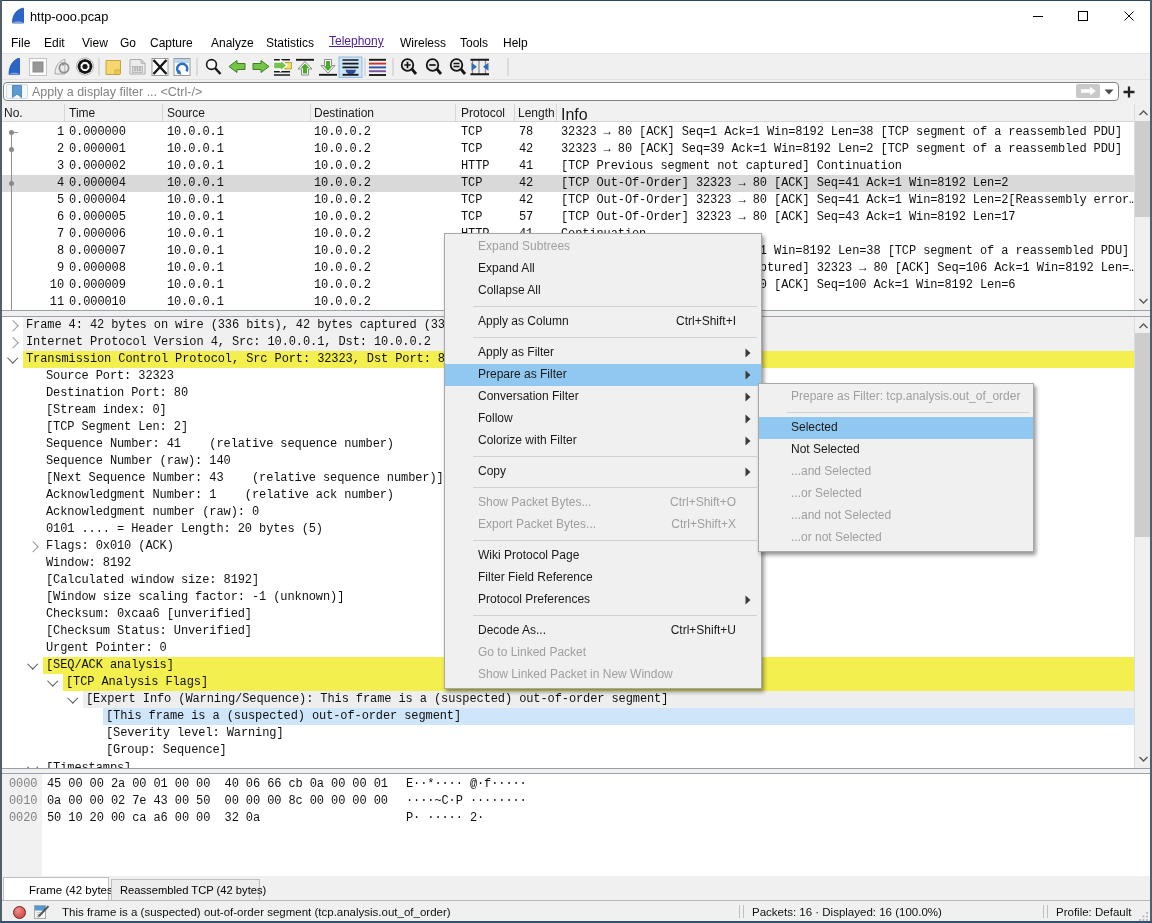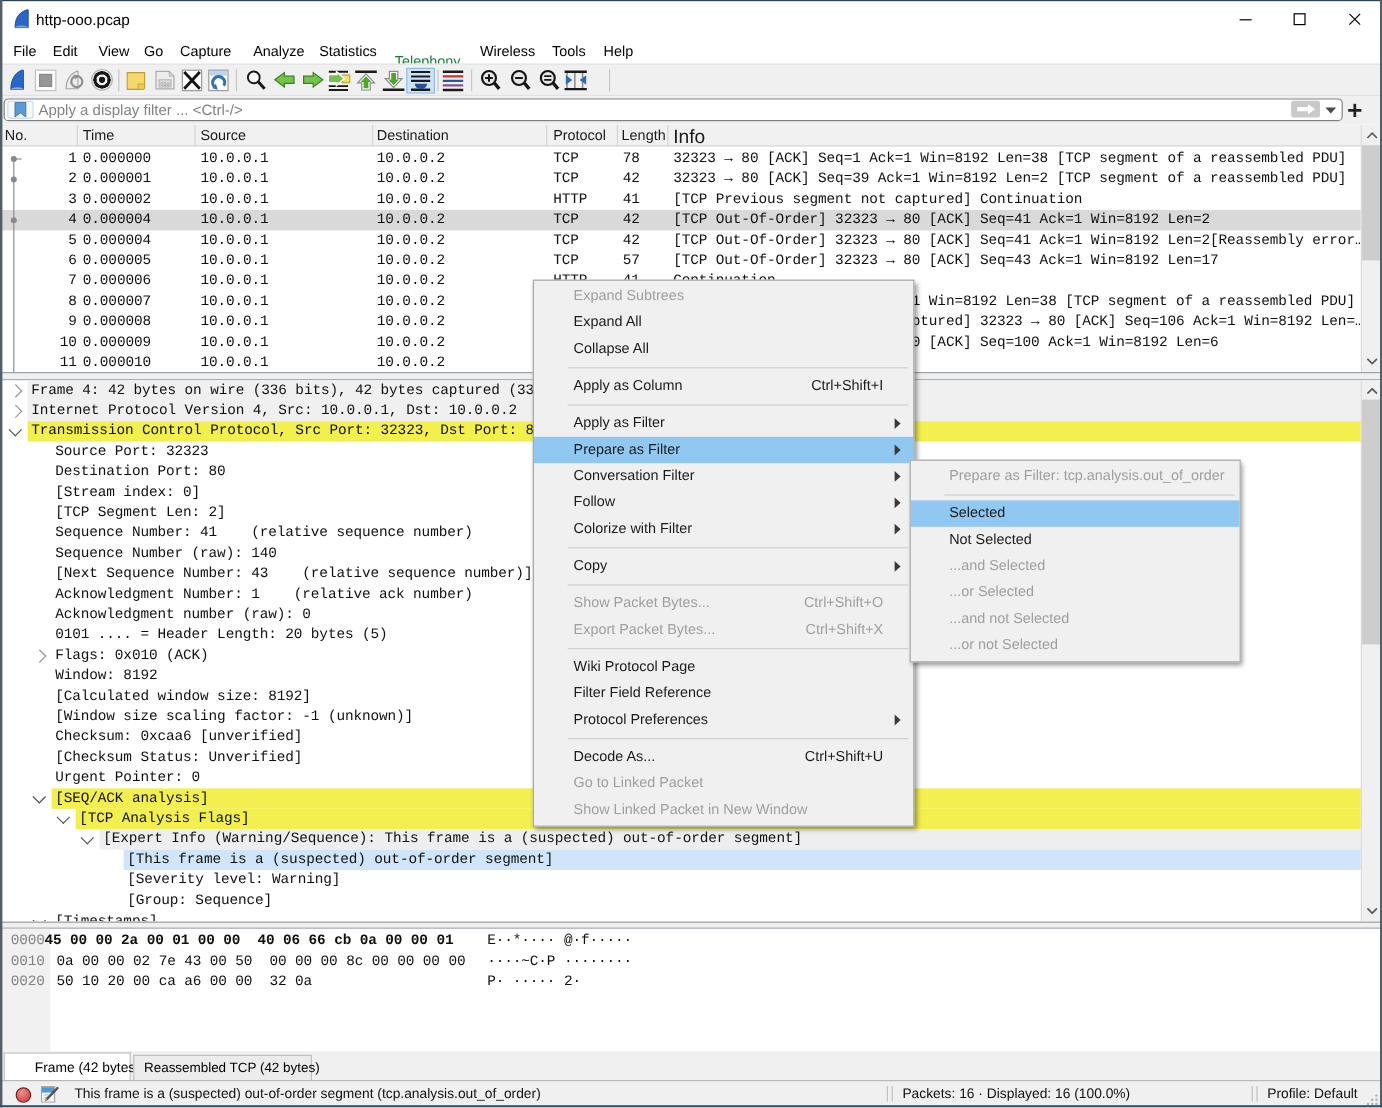--- a/index.html
+++ b/index.html
@@ -30,21 +30,21 @@
 </div>
 
 <div class="abs" style="left:1px;top:31px;width:1150px;height:22px;background:#fff;">
  <div class="abs" style="left:10px;top:5px;font-size:12px;color:#000;">File</div>
  <div class="abs" style="left:43px;top:5px;font-size:12px;color:#000;">Edit</div>
  <div class="abs" style="left:81px;top:5px;font-size:12px;color:#000;">View</div>
  <div class="abs" style="left:119px;top:5px;font-size:12px;color:#000;">Go</div>
  <div class="abs" style="left:149px;top:5px;font-size:12px;color:#000;">Capture</div>
  <div class="abs" style="left:210px;top:5px;font-size:12px;color:#000;">Analyze</div>
  <div class="abs" style="left:265px;top:5px;font-size:12px;color:#000;">Statistics</div>
- <div class="abs" style="left:328px;top:13px;font-size:12px;color:#15803d;text-decoration:underline;">Telephony</div>
+ <div class="abs" style="left:328px;top:3px;font-size:12px;color:#4c1d95;text-decoration:underline;">Telephony</div>
  <div class="abs" style="left:399px;top:5px;font-size:12px;color:#000;">Wireless</div>
  <div class="abs" style="left:459px;top:5px;font-size:12px;color:#000;">Tools</div>
  <div class="abs" style="left:502px;top:5px;font-size:12px;color:#000;">Help</div>
 </div>
 
 <div class="abs" style="left:1px;top:53px;width:1150px;height:26px;background:#f0f0f0;border-top:1px solid #e3e3e3;">
 <svg class="abs" style="left:0;top:0;" width="1150" height="26" viewBox="0 0 1150 26">
  <line x1="98" y1="4" x2="98" y2="22" stroke="#c6c6c6"></line>
  <line x1="196" y1="4" x2="196" y2="22" stroke="#c6c6c6"></line>
  <line x1="364" y1="4" x2="364" y2="22" stroke="#c6c6c6"></line>
@@ -335,21 +335,21 @@
   <svg class="abs" style="left:4px;top:439px;" width="9" height="6" viewBox="0 0 9 6">
         <path d="M0.5 1 L4.5 5 8.5 1" fill="none" stroke="#5a5a5a" stroke-width="1.4"></path>
       </svg>
  </div>
 </div>
 
 <div class="abs" style="left:1px;top:768px;width:1150px;height:6px;background:#f0f0f0;border-top:1px solid #9aa0a8;border-bottom:1px solid #9aa0a8;"></div>
 <div class="abs" style="left:1px;top:774px;width:1150px;height:102px;background:#fff;">
  <div class="abs" style="left:0;top:0;width:41px;height:102px;background:#f1f1f1;"></div>
  <div class="mono abs" style="left:8px;top:3px;color:#828282;">0000</div>
- <div class="mono abs" style="left:36px;top:3px;font-weight:bold;">45 00 00 2a 00 01 00 00  40 06 66 cb 0a 00 00 01</div>
+ <div class="mono abs" style="left:46px;top:3px;">45 00 00 2a 00 01 00 00  40 06 66 cb 0a 00 00 01</div>
  <div class="mono abs" style="left:405px;top:3px;">E··*···· @·f·····</div>
  <div class="mono abs" style="left:8px;top:20px;color:#828282;">0010</div>
  <div class="mono abs" style="left:46px;top:20px;">0a 00 00 02 7e 43 00 50  00 00 00 8c 00 00 00 00</div>
  <div class="mono abs" style="left:405px;top:20px;">····~C·P ········</div>
  <div class="mono abs" style="left:8px;top:37px;color:#828282;">0020</div>
  <div class="mono abs" style="left:46px;top:37px;">50 10 20 00 ca a6 00 00  32 0a</div>
  <div class="mono abs" style="left:405px;top:37px;">P· ····· 2·</div>
 </div>
 
 <div class="abs" style="left:1px;top:876px;width:1150px;height:24px;background:#f0f0f0;">

